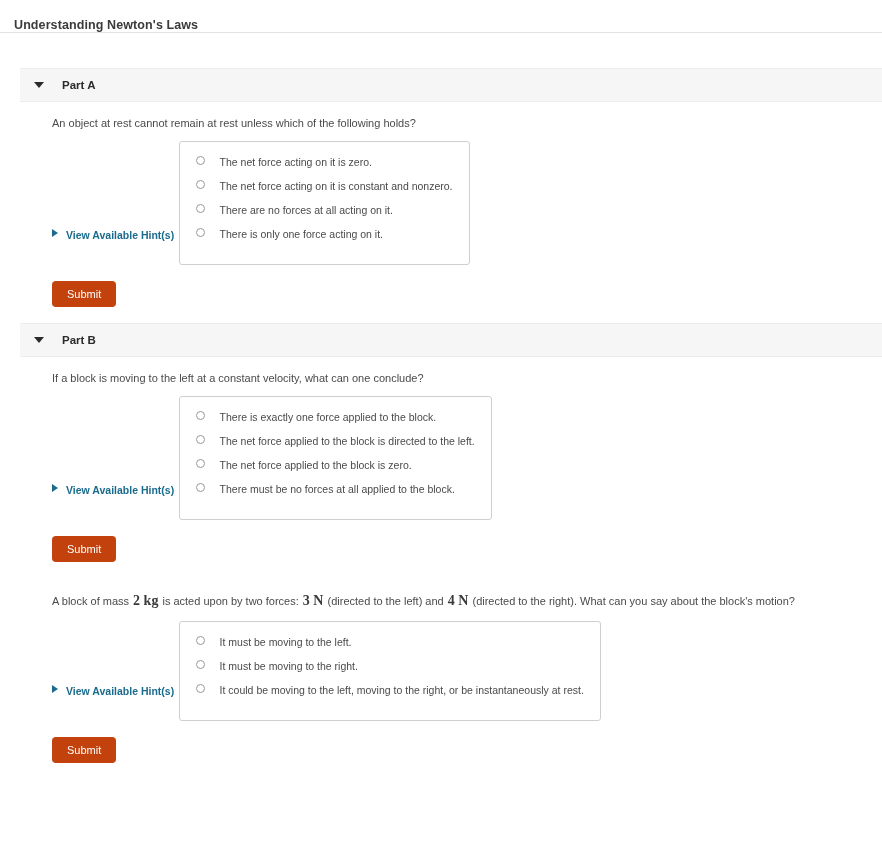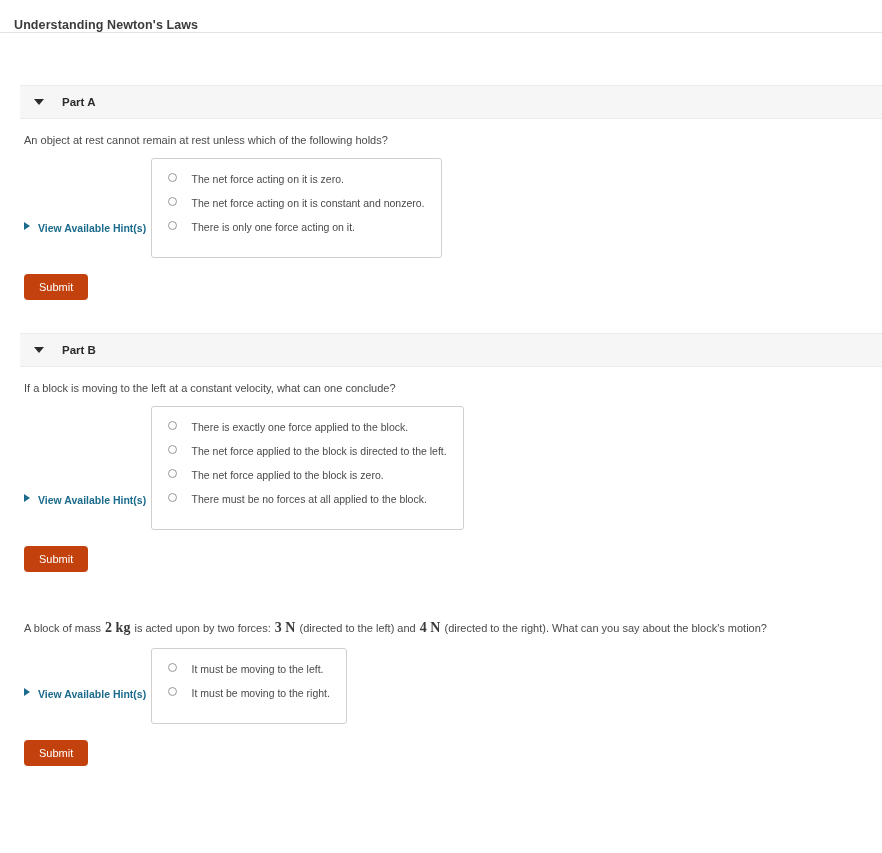--- a/index.html
+++ b/index.html
@@ -21,21 +21,21 @@
     padding-left: 14px;
   }
   .page-title {
     font-size: 12.5px;
     font-weight: bold;
     color: #3b3b3b;
     letter-spacing: 0.1px;
   }
 
   
-  .part-section { width: 882px; margin-top: 17px; }
+  .part-section { width: 882px; }
 
   .part-header {
     background: #f6f6f6;
     border-top: 1px solid #ececec;
     border-bottom: 1px solid #ececec;
     margin-left: 20px;
     height: 34px;
     display: flex;
     align-items: center;
     padding-left: 14px;
@@ -47,21 +47,21 @@
     border-top: 6px solid #2b2b2b;
     margin-right: 18px;
     flex: none;
   }
   .part-label {
     font-size: 11.5px;
     font-weight: bold;
     color: #2b2b2b;
   }
 
-  .part-body { padding-left: 24px; padding-top: 14px; }
+  .part-body { padding-left: 52px; padding-top: 14px; }
 
   .question-text {
     font-size: 11px;
     color: #4a4a4a;
     line-height: 1.35;
     margin-bottom: 10px;
   }
   .mathy {
     font-family: "Liberation Serif", serif;
     font-size: 14px;
@@ -156,20 +156,24 @@
       <div class="option-row">
         <span class="radio"></span>
         <span class="option-label">The net force acting on it is zero.</span>
       </div>
       <div class="option-row">
         <span class="radio"></span>
         <span class="option-label">The net force acting on it is constant and nonzero.</span>
       </div>
       <div class="option-row">
         <span class="radio"></span>
+        <span class="option-label">There are no forces at all acting on it.</span>
+      </div>
+      <div class="option-row">
+        <span class="radio"></span>
         <span class="option-label">There is only one force acting on it.</span>
       </div>
     </div>
     <div>
       <button class="submit-btn">Submit</button>
     </div>
   </div>
 </div>
 
 <div style="height:16px"></div>
@@ -222,18 +226,22 @@
     </div>
     <div class="options-box">
       <div class="option-row">
         <span class="radio"></span>
         <span class="option-label">It must be moving to the left.</span>
       </div>
       <div class="option-row">
         <span class="radio"></span>
         <span class="option-label">It must be moving to the right.</span>
       </div>
+      <div class="option-row">
+        <span class="radio"></span>
+        <span class="option-label">It could be moving to the left, moving to the right, or be instantaneously at rest.</span>
+      </div>
     </div>
     <div>
       <button class="submit-btn">Submit</button>
     </div>
   </div>
 </div>
 
 </body></html>

